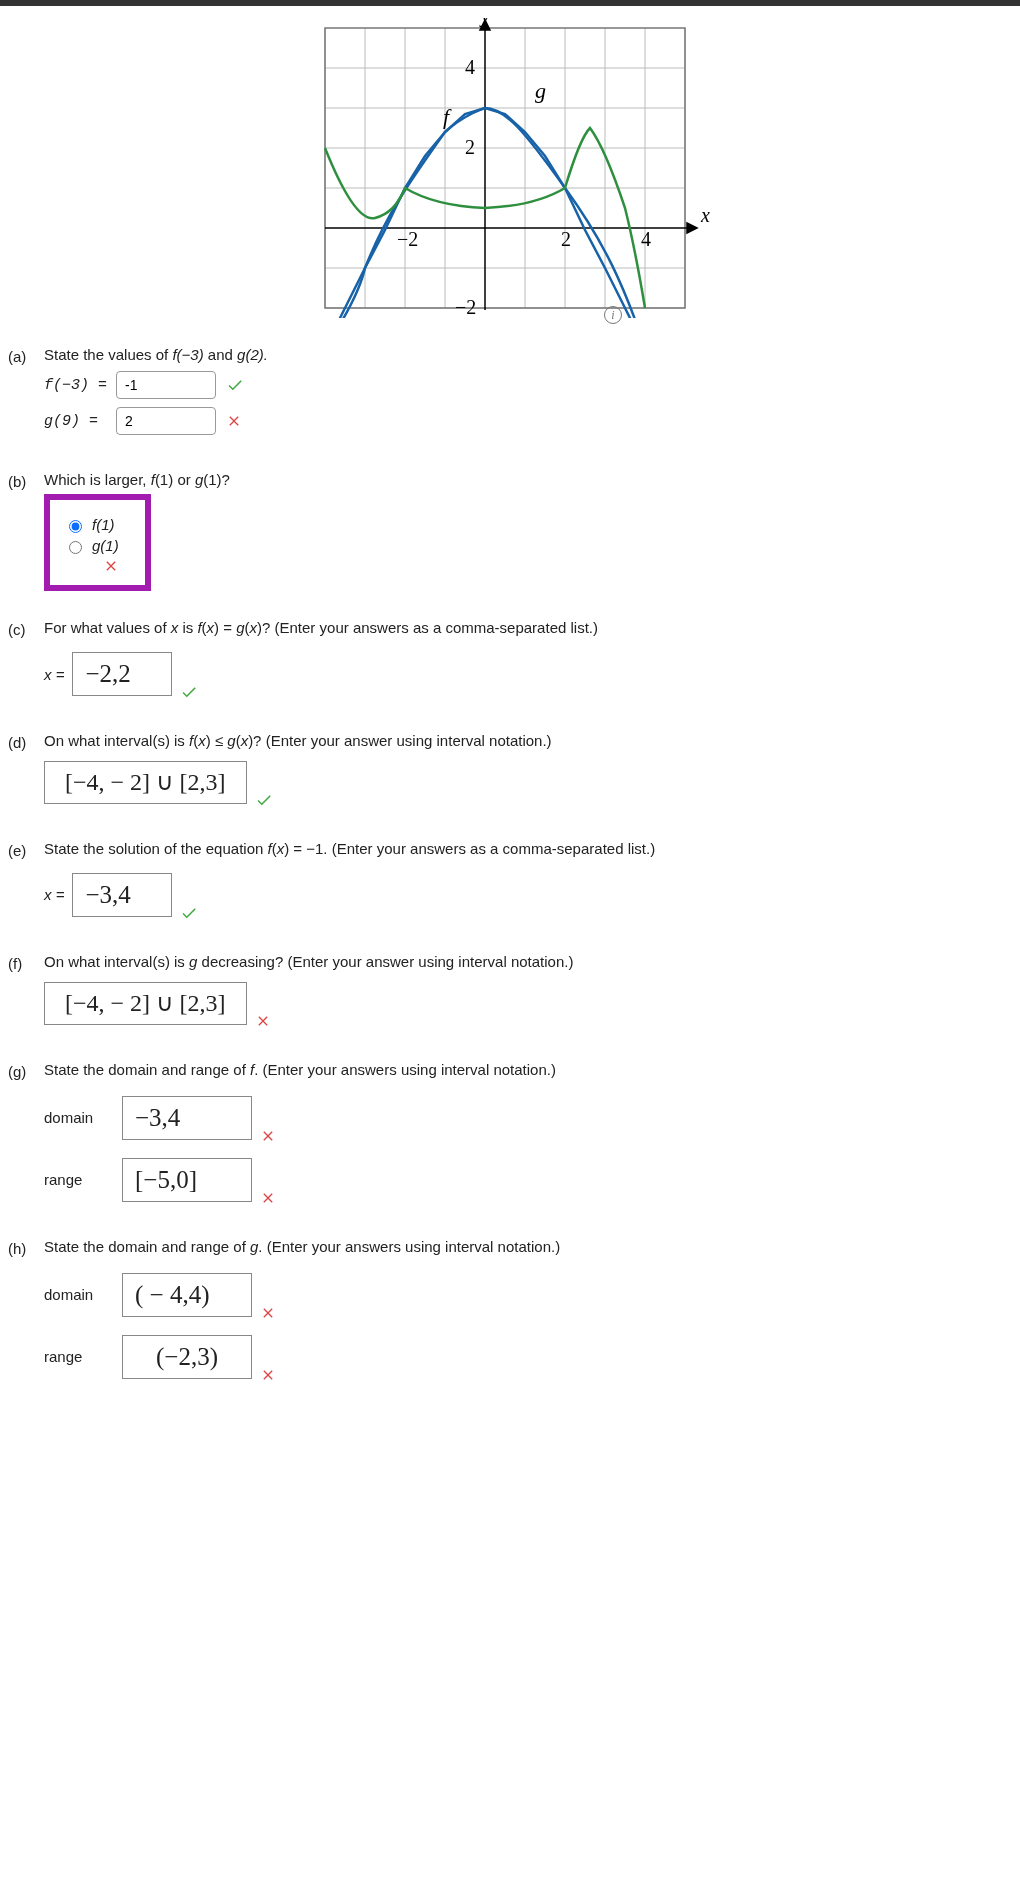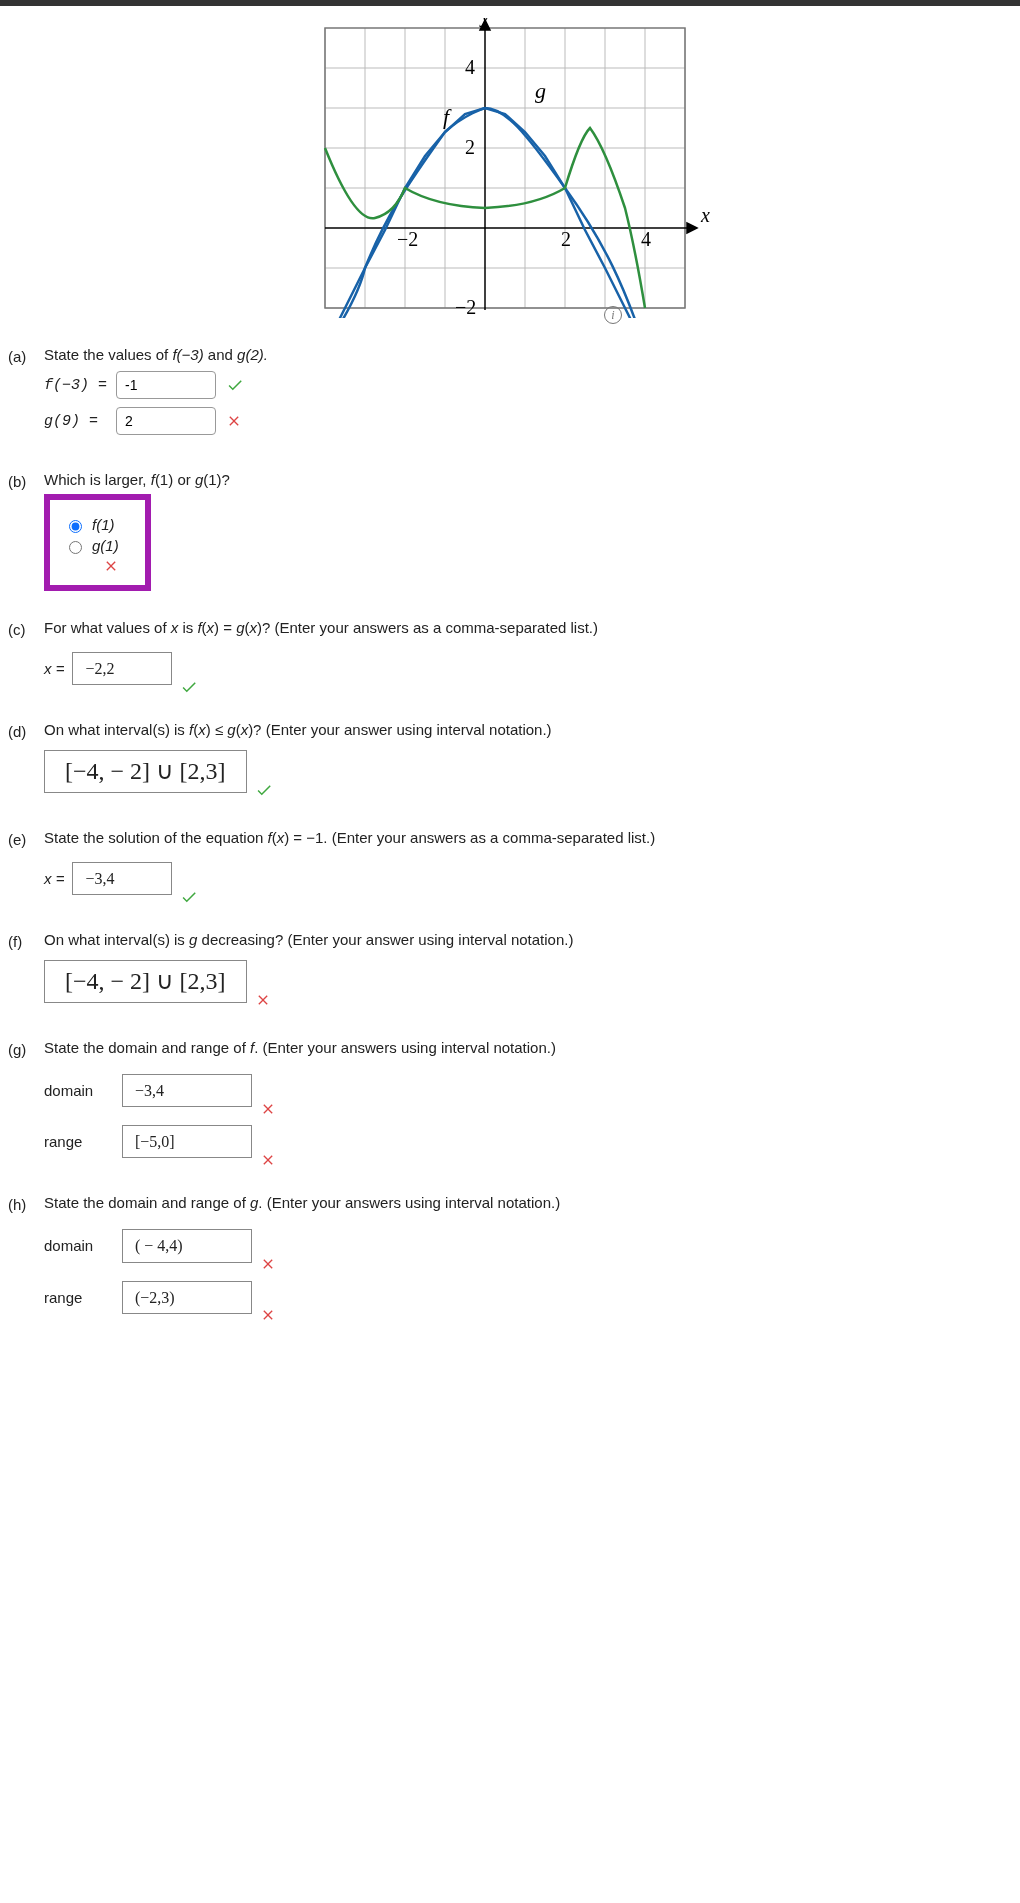--- a/index.html
+++ b/index.html
@@ -79,21 +79,21 @@
     border-radius: 4px;
     padding: 5px 8px;
     font-size: 14px;
     width: 100px;
     font-family: inherit;
   }
   .answer-box {
     border: 1px solid #888;
     padding: 6px 12px;
     font-family: "Times New Roman", Times, serif;
-    font-size: 16px;
+    font-size: 25px;
     display: inline-block;
     min-width: 100px;
     line-height: 1.2;
     color: #222;
   }
   .answer-box.big {
     font-size: 24px;
     padding: 6px 20px;
   }
   .mark {
@@ -345,21 +345,21 @@
         <span class="eq-label-plain">domain</span>
         <span class="answer-box" style="min-width:130px;">( − 4,4)</span>
         <span class="mark cross below">
           <svg viewBox="0 0 24 24">
               <path fill="#d44" d="M19 6.4 17.6 5 12 10.6 6.4 5 5 6.4 10.6 12 5 17.6 6.4 19 12 13.4 17.6 19 19 17.6 13.4 12z"></path>
             </svg>
         </span>
       </div>
       <div class="row" style="margin-top:18px;">
         <span class="eq-label-plain">range</span>
-        <span class="answer-box" style="min-width:130px;">(−2,3)</span>
+        <span class="answer-box" style="min-width:130px;text-align:center;">(−2,3)</span>
         <span class="mark cross below">
           <svg viewBox="0 0 24 24">
               <path fill="#d44" d="M19 6.4 17.6 5 12 10.6 6.4 5 5 6.4 10.6 12 5 17.6 6.4 19 12 13.4 17.6 19 19 17.6 13.4 12z"></path>
             </svg>
         </span>
       </div>
     </div>
   </div>
 
 </div>

